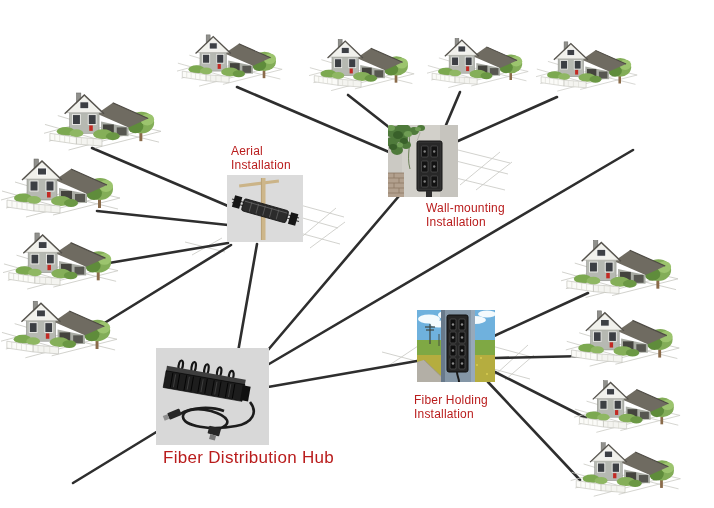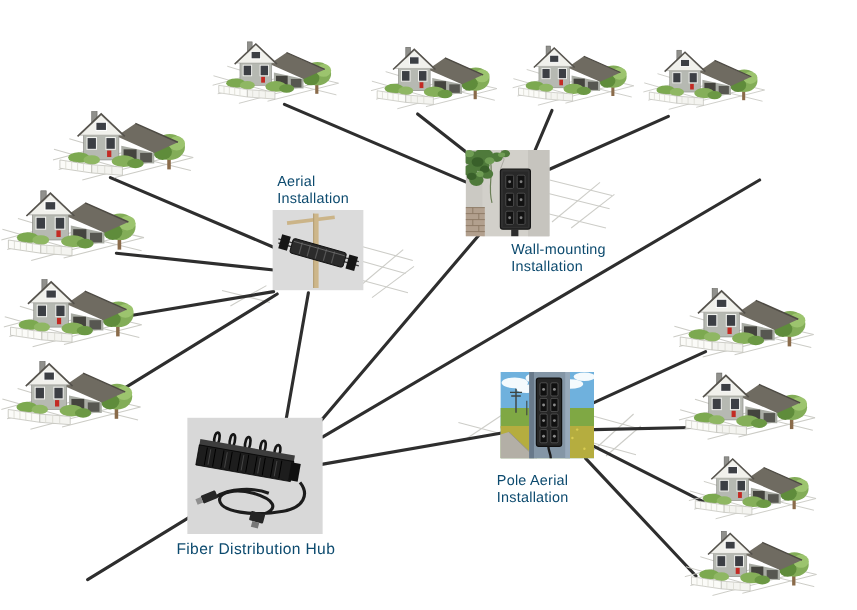--- a/index.html
+++ b/index.html
@@ -4,24 +4,24 @@
 <style>
   html,body{margin:0;padding:0;background:#ffffff;}
   .stage{
     position:relative;width:714px;height:508px;background:#ffffff;overflow:hidden;
     font-family:"Liberation Sans", sans-serif;
   }
   .stage > svg.canvas{position:absolute;left:0;top:0;z-index:1;}
   .panel{position:absolute;z-index:2;}
   .panel svg{display:block;width:100%;height:100%;}
   .node-label{
-    position:absolute;z-index:3;color:#0c4a6e;font-size:12px;line-height:13.5px;
+    position:absolute;z-index:3;color:#b91c1c;font-size:12px;line-height:13.5px;
     letter-spacing:.2px;white-space:nowrap;
   }
-  .node-label.hub{font-size:13px;letter-spacing:.3px;}
+  .node-label.hub{font-size:17px;letter-spacing:.3px;margin-left:16px;}
   .edge{stroke:#2e2e2e;stroke-width:2.6;stroke-linecap:round;}
 </style>
 </head>
 <body>
 
 <div class="stage">
 
   <svg class="canvas" width="714" height="508" viewBox="0 0 714 508">
     <defs>
       <symbol id="house-symbol" viewBox="0 0 120 64">
@@ -319,20 +319,20 @@
 
   <div class="node-label" style="left: 231px; top: 145px;">
     <span>Aerial</span><br>
     <span>Installation</span>
   </div>
   <div class="node-label" style="left: 426px; top: 202px;">
     <span>Wall-mounting</span><br>
     <span>Installation</span>
   </div>
   <div class="node-label" style="left: 414px; top: 394px;">
-    <span>Pole Aerial</span><br>
+    <span>Fiber Holding</span><br>
     <span>Installation</span>
   </div>
   <div class="node-label hub" style="left: 147px; top: 451px;">
     <span>Fiber Distribution Hub</span>
   </div>
 
 </div>
 
 </body></html>

